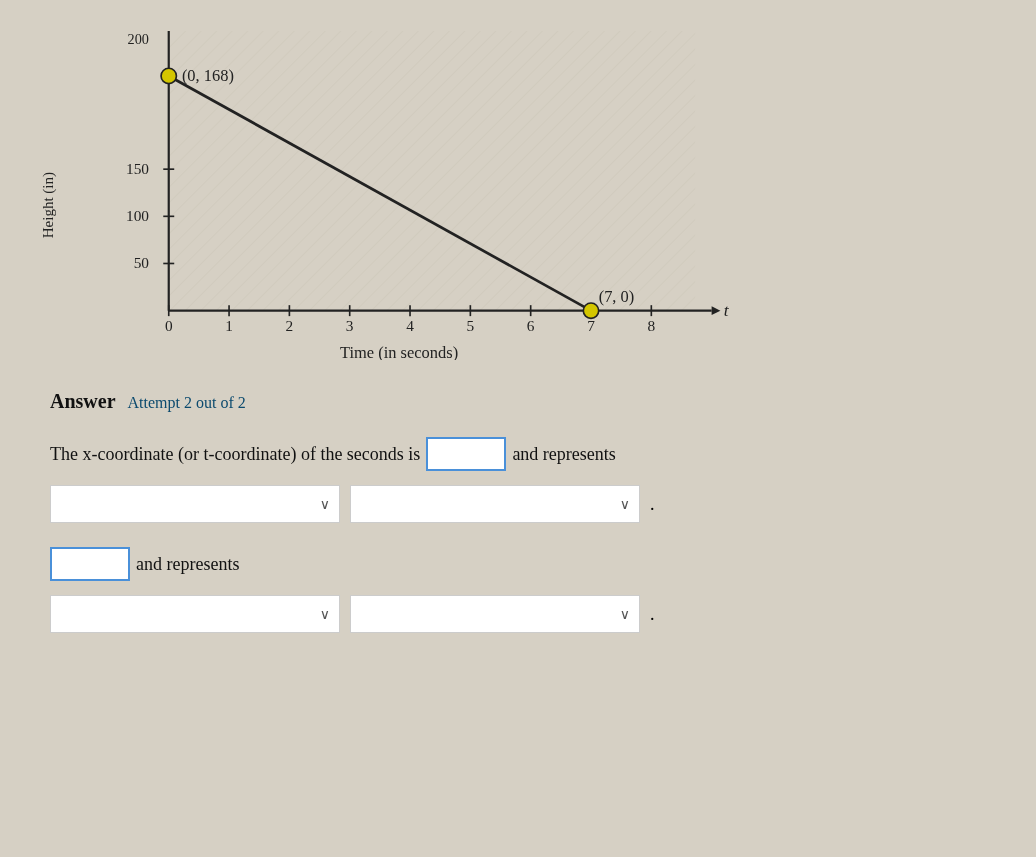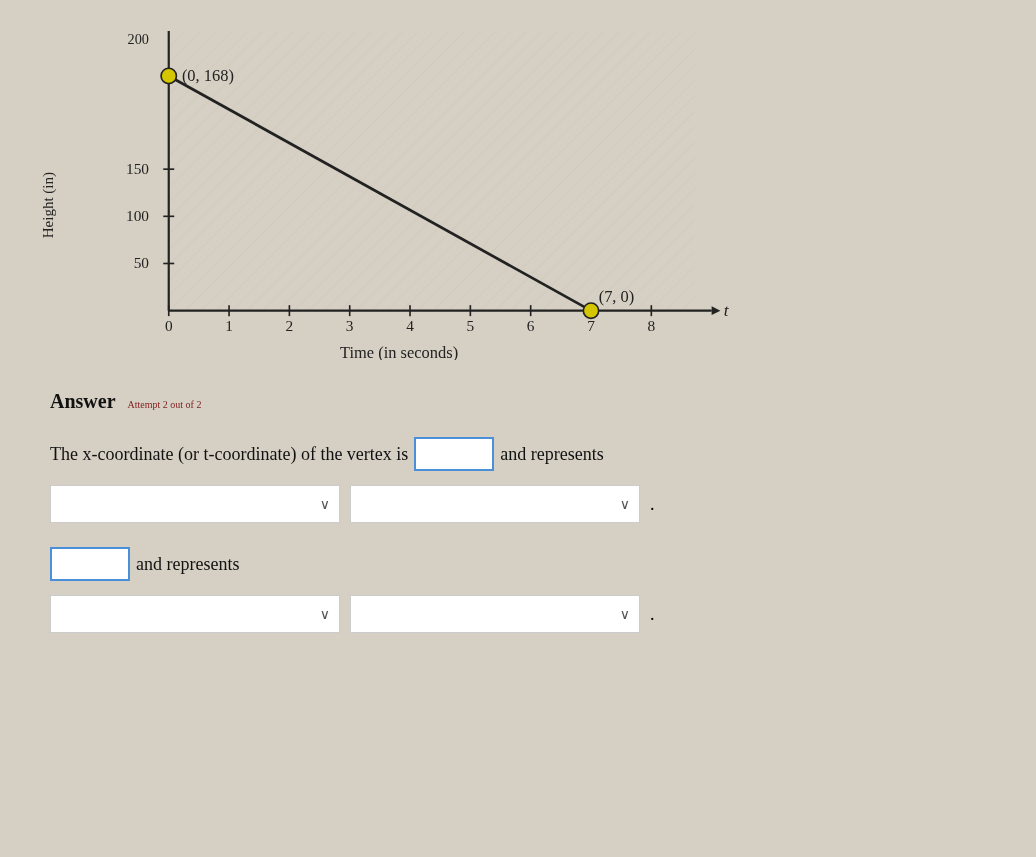--- a/index.html
+++ b/index.html
@@ -66,22 +66,22 @@
       margin-bottom: 24px;
     }
 
     .answer-label {
       font-size: 20px;
       font-weight: bold;
       color: #111;
     }
 
     .attempt-text {
-      font-size: 10px;
-      color: #7f1d1d;
+      font-size: 16px;
+      color: #0c4a6e;
     }
 
     .question-row {
       display: flex;
       align-items: center;
       flex-wrap: wrap;
       gap: 6px;
       margin-bottom: 14px;
       font-size: 18px;
       color: #111;
@@ -216,21 +216,21 @@
     </div>
   </div>
 
   <div class="answer-section">
     <div class="answer-label-row">
       <span class="answer-label">Answer</span>
       <span class="attempt-text">Attempt 2 out of 2</span>
     </div>
 
     <div class="question-row">
-      <span>The x-coordinate (or t-coordinate) of the vertex is</span>
+      <span>The x-coordinate (or t-coordinate) of the seconds is</span>
       <input type="text" class="text-input-small" value="" style="">
       <span>and represents</span>
     </div>
 
     <div class="dropdown-row">
       <div class="dropdown-wrapper">
         <select class="dropdown-select">
           <option value=""></option>
           <option value="time_max">the time when the height is maximum</option>
           <option value="max_height">the maximum height</option>

